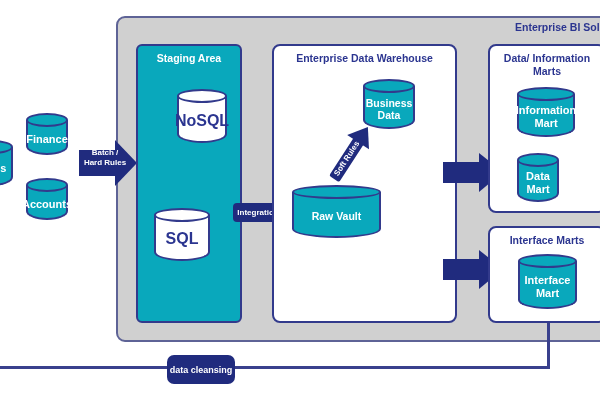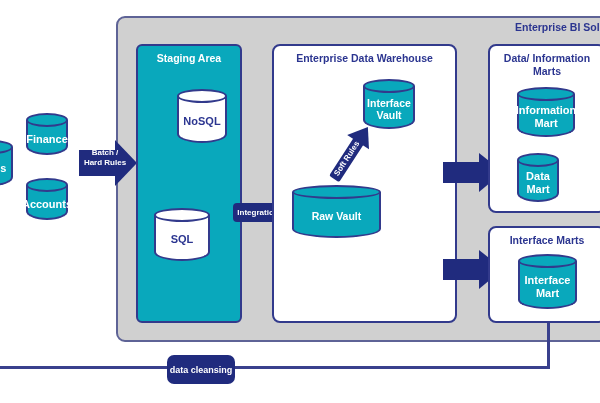--- a/index.html
+++ b/index.html
@@ -75,21 +75,21 @@
 
   
   #cleansing-line{left:0;top:366px;width:550px;height:3px;background:var(--line);}
   #if-connector-line{left:547px;top:323px;width:3px;height:46px;background:var(--line);}
   #cleansing-badge{
     left:167px;top:355px;width:68px;height:29px;background:var(--navy);border-radius:7px;
     display:flex;align-items:center;justify-content:center;
     color:#ffffff;font-size:9px;font-weight:bold;white-space:nowrap;
   }
 
-  .fs13 .lbl{font-size:11px;}
+  .fs13 .lbl{font-size:16px;}
   .fs105 .lbl{font-size:10.5px;}
   .fs9 .lbl{font-size:11px;}
 </style>
 </head>
 <body>
 
 <div id="canvas">
 
   <div class="abs" id="bi-container"></div>
   <div class="abs" id="bi-title">Enterprise BI Solution</div>
@@ -138,21 +138,21 @@
     <div class="head"></div>
     <div class="arrow-lbl">Integration</div>
   </div>
 
   <div class="abs section" id="edw-box">
     <div class="section-title">Enterprise Data Warehouse</div>
   </div>
   <div class="cyl cyl-teal fs105" style="left:363px;top:79px;width:52px;height:50px;">
     <div class="bod"></div>
     <div class="cap"></div>
-    <div class="lbl">Interface Vault</div>
+    <div class="lbl">Business Data</div>
   </div>
   <div class="cyl cyl-teal fs105" style="left:292px;top:185px;width:53px;height:53px;padding-left:36px;">
     <div class="bod"></div>
     <div class="cap"></div>
     <div class="lbl">Raw Vault</div>
   </div>
 
   <div class="abs" id="soft-rules-arrow">
     <div class="shaft"></div>
     <div class="head"></div>

